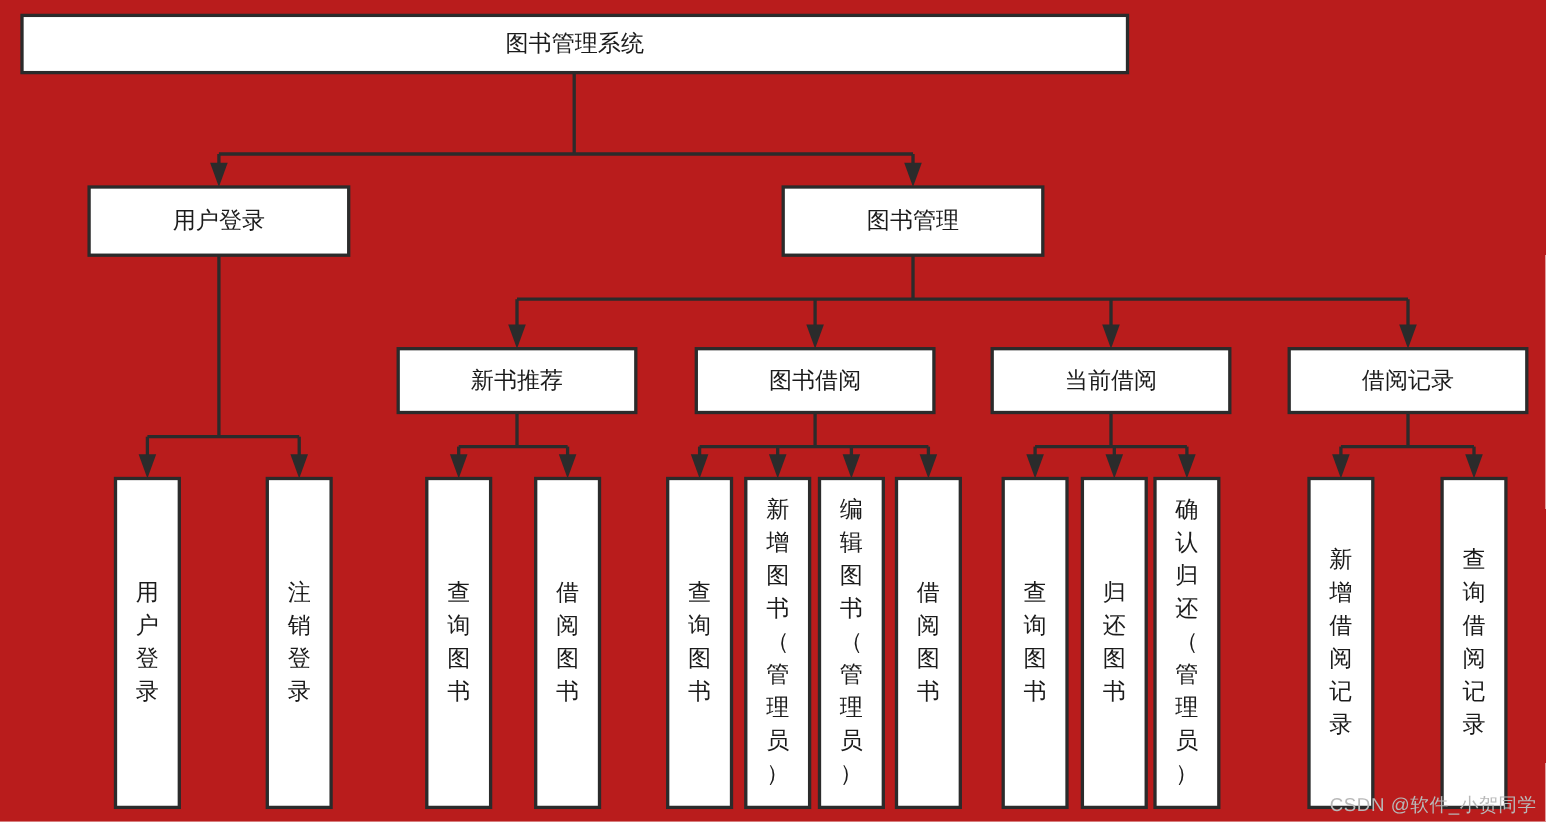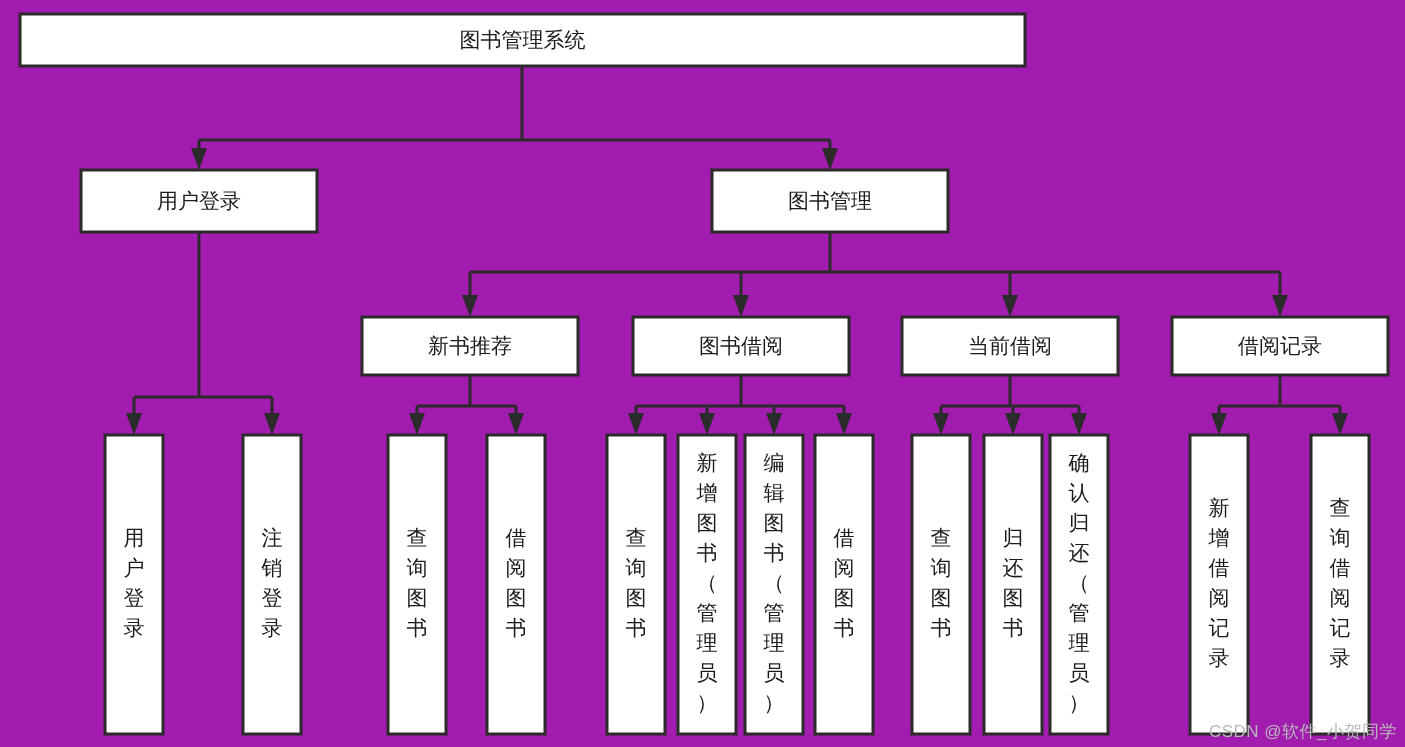--- a/index.html
+++ b/index.html
@@ -7,21 +7,21 @@
     padding: 0;
     background: #ffffff;
   }
   body {
     font-family: "Liberation Sans", "DejaVu Sans", sans-serif;
   }
   #stage {
     position: relative;
     width: 1405px;
     height: 747px;
-    background: #a21caf;
+    background: #b91c1c;
     overflow: hidden;
   }
   svg.diagram {
     position: absolute;
     left: 0;
     top: 0;
     width: 1405px;
     height: 747px;
   }
   .node-box {

